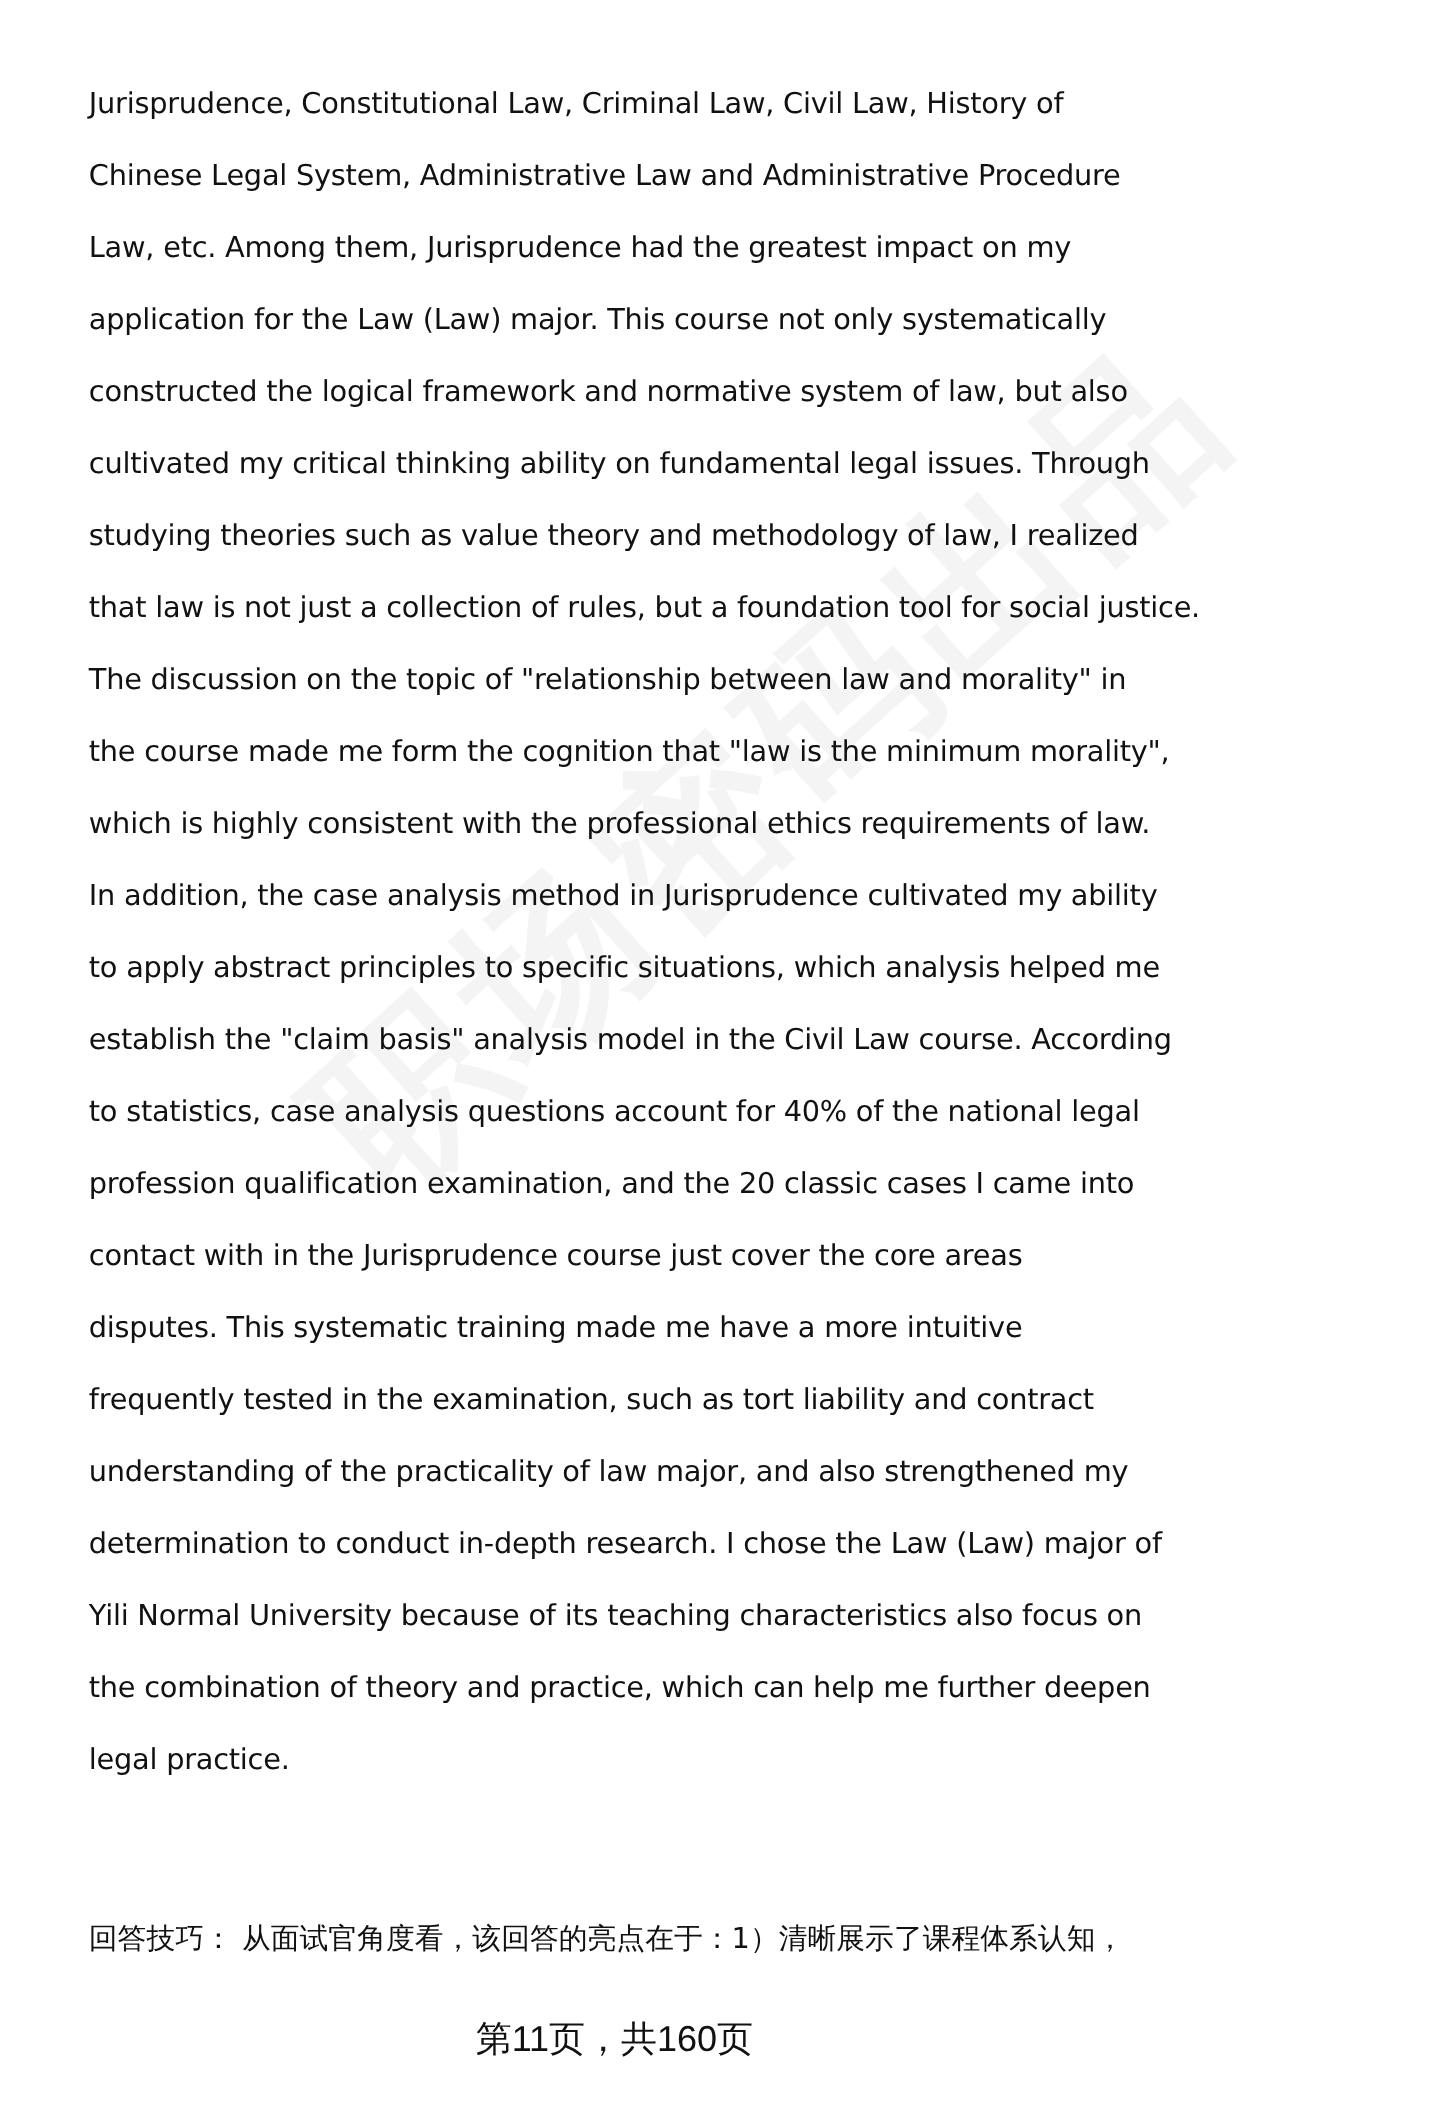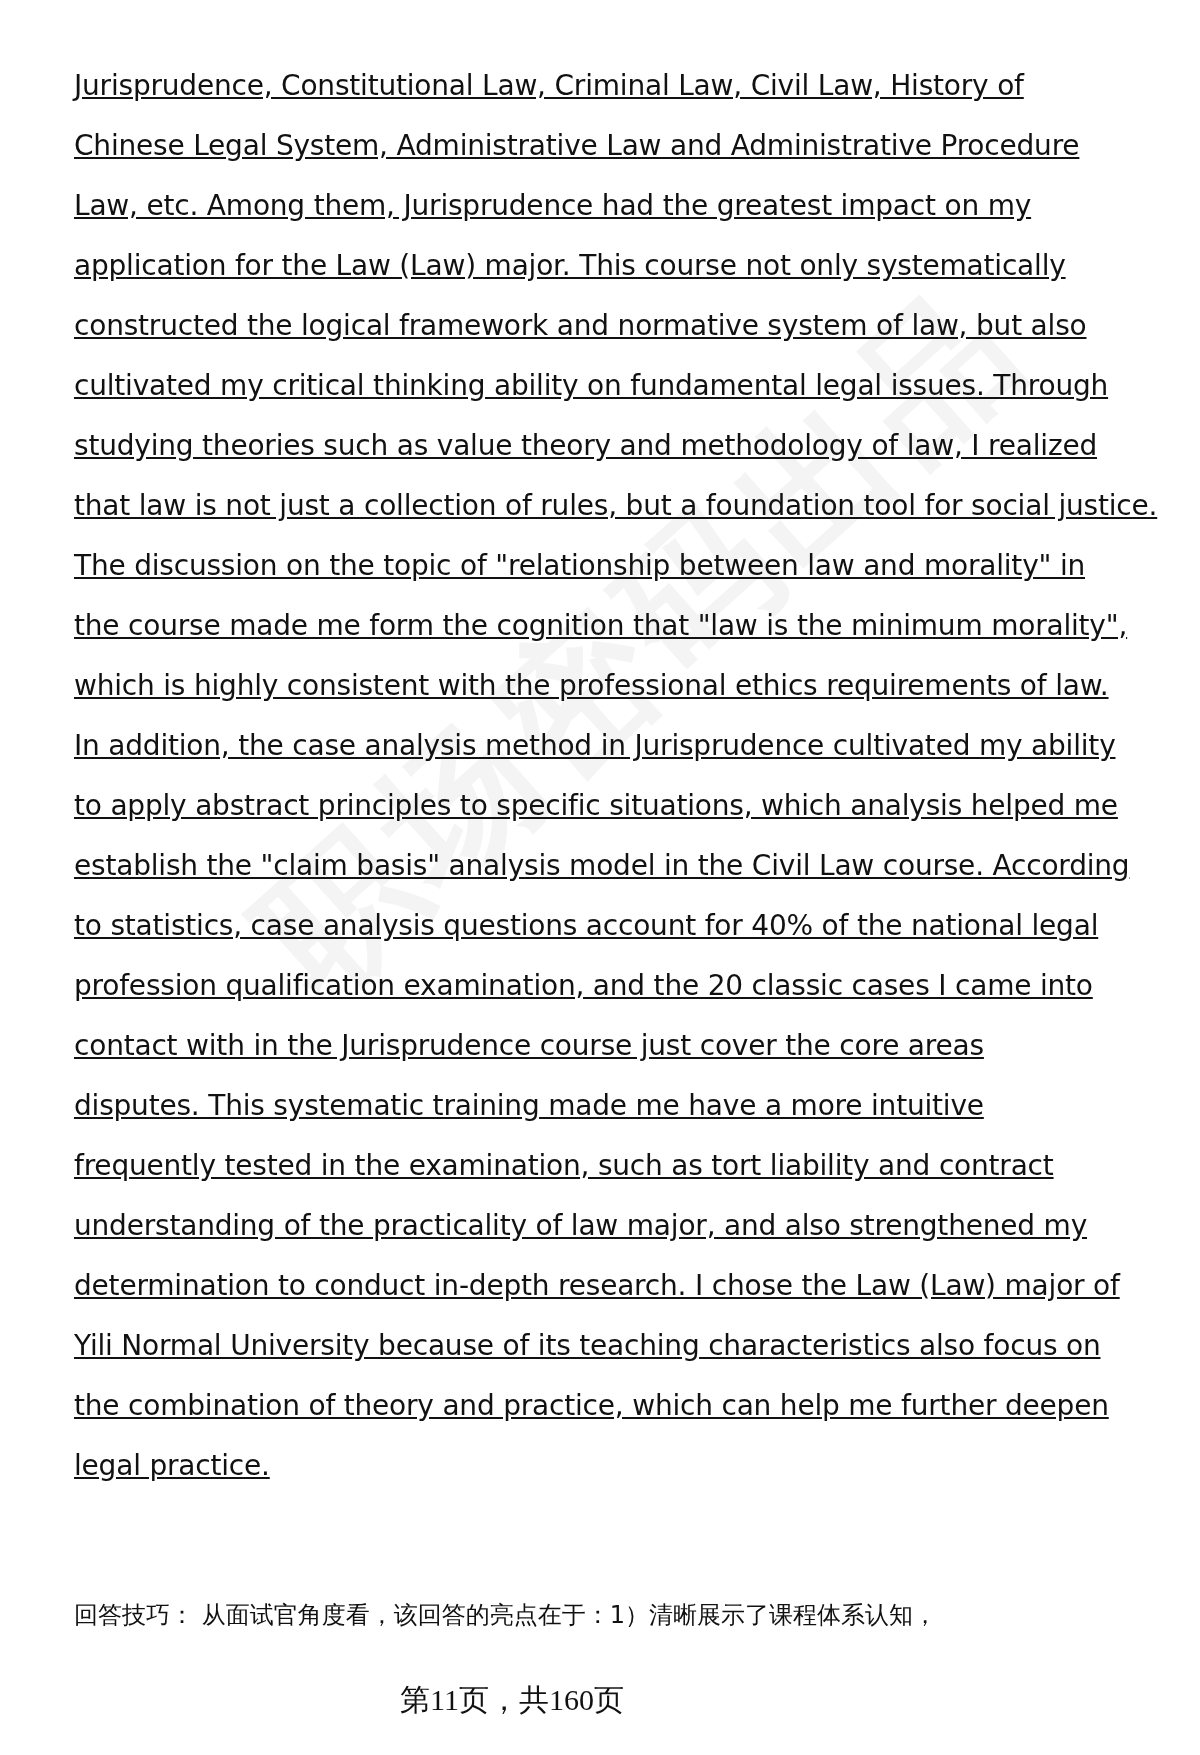--- a/index.html
+++ b/index.html
@@ -36,43 +36,42 @@
       position: absolute;
       left: 74px;
       top: 56px;
       width: 1096px;
       z-index: 1;
     }
     .line {
       display: block;
       height: 60px;
       line-height: 60px;
-      font-size: 28px;
+      font-size: 24px;
       white-space: nowrap;
       letter-spacing: -0.2px;
-      text-decoration: underline;
     }
     .tip {
       position: absolute;
       left: 74px;
       top: 1585px;
       font-size: 24px;
       line-height: 60px;
       white-space: nowrap;
       z-index: 1;
     }
     .page-number {
       position: absolute;
       left: 0;
       width: 1024px;
       top: 1672px;
       text-align: center;
       font-size: 30px;
       line-height: 56px;
-      font-family: Liberation Serif, serif;
+      font-family: Liberation Sans, sans-serif;
       z-index: 1;
     }
   </style>
 </head>
 <body>
 
 <div class="watermark">职场密码出品</div>
 
 <div class="page-body">
   <span class="line">Jurisprudence, Constitutional Law, Criminal Law, Civil Law, History of</span>

